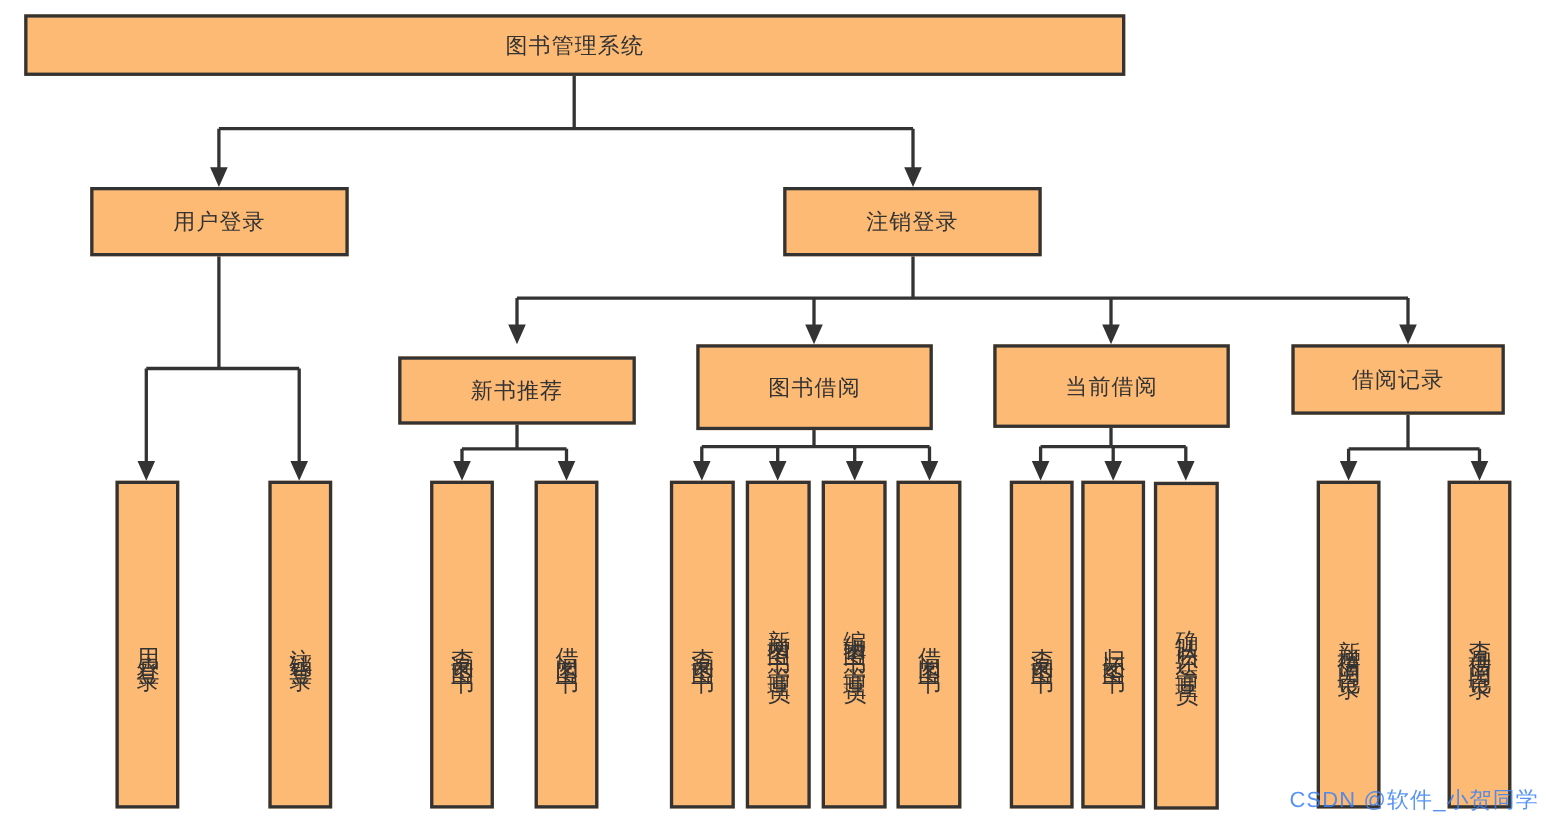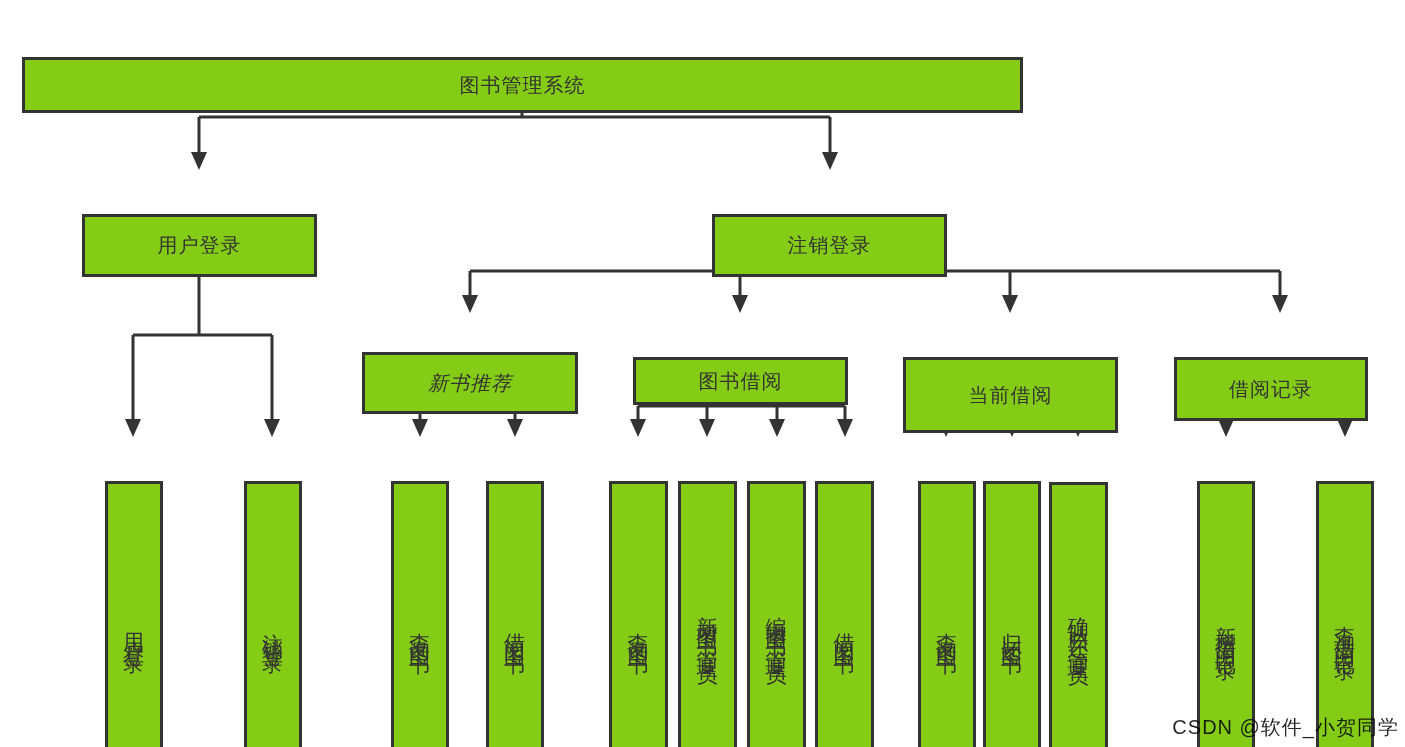--- a/index.html
+++ b/index.html
@@ -18,47 +18,46 @@
   #connectors {
     position: absolute;
     left: 0;
     top: 0;
     z-index: 1;
   }
   .node {
     position: absolute;
     box-sizing: border-box;
     border: 3px solid #333333;
-    background: #84cc16;
+    background: #fdba74;
     color: #333333;
     display: flex;
     align-items: center;
     justify-content: center;
     font-size: 20px;
     letter-spacing: 1px;
     z-index: 2;
     text-align: center;
-    margin-top: 44px;
   }
   .leaf {
     writing-mode: vertical-rl;
     text-orientation: mixed;
     letter-spacing: 7px;
     font-size: 21px;
     line-height: 1;
     padding: 4px 0;
   }
   .watermark {
     position: absolute;
     top: 714px;
     right: 6px;
     z-index: 3;
     font-size: 20px;
     letter-spacing: 1px;
-    color: #000000;
+    color: #3b82f6;
     opacity: 0.85;
     white-space: nowrap;
   }
 </style>
 </head>
 <body>
 
 <div id="stage">
 
   <svg id="connectors" width="1405" height="747" viewBox="0 0 1405 747">
@@ -81,22 +80,22 @@
              M938 419 L954 419 L946 437 Z  M1004 419 L1020 419 L1012 437 Z
              M1070 419 L1086 419 L1078 437 Z  M1218 419 L1234 419 L1226 437 Z
              M1337 419 L1353 419 L1345 437 Z"></path>
   </svg>
 
   <div class="node" style="left:22px; top:13px; width:1001px; height:56px;">图书管理系统</div>
 
   <div class="node" style="left:82px; top:170px; width:235px; height:63px;">用户登录</div>
   <div class="node" style="left:712px; top:170px; width:235px; height:63px;">注销登录</div>
 
-  <div class="node" style="left:362px; top:308px; width:216px; height:62px;font-style:italic;">新书推荐</div>
-  <div class="node" style="left:633px; top:313px; width:215px; height:48px;">图书借阅</div>
+  <div class="node" style="left:362px; top:324px; width:216px; height:62px;">新书推荐</div>
+  <div class="node" style="left:633px; top:313px; width:215px; height:78px;">图书借阅</div>
   <div class="node" style="left:903px; top:313px; width:215px; height:76px;">当前借阅</div>
   <div class="node" style="left:1174px; top:313px; width:194px; height:64px;">借阅记录</div>
 
   <div class="node leaf" style="left:105px; top:437px; width:58px; height:298px;">用户登录</div>
   <div class="node leaf" style="left:244px; top:437px; width:58px; height:298px;">注销登录</div>
 
   <div class="node leaf" style="left:391px; top:437px; width:58px; height:298px;">查询图书</div>
   <div class="node leaf" style="left:486px; top:437px; width:58px; height:298px;">借阅图书</div>
 
   <div class="node leaf" style="left:609px; top:437px; width:59px; height:298px;">查询图书</div>

